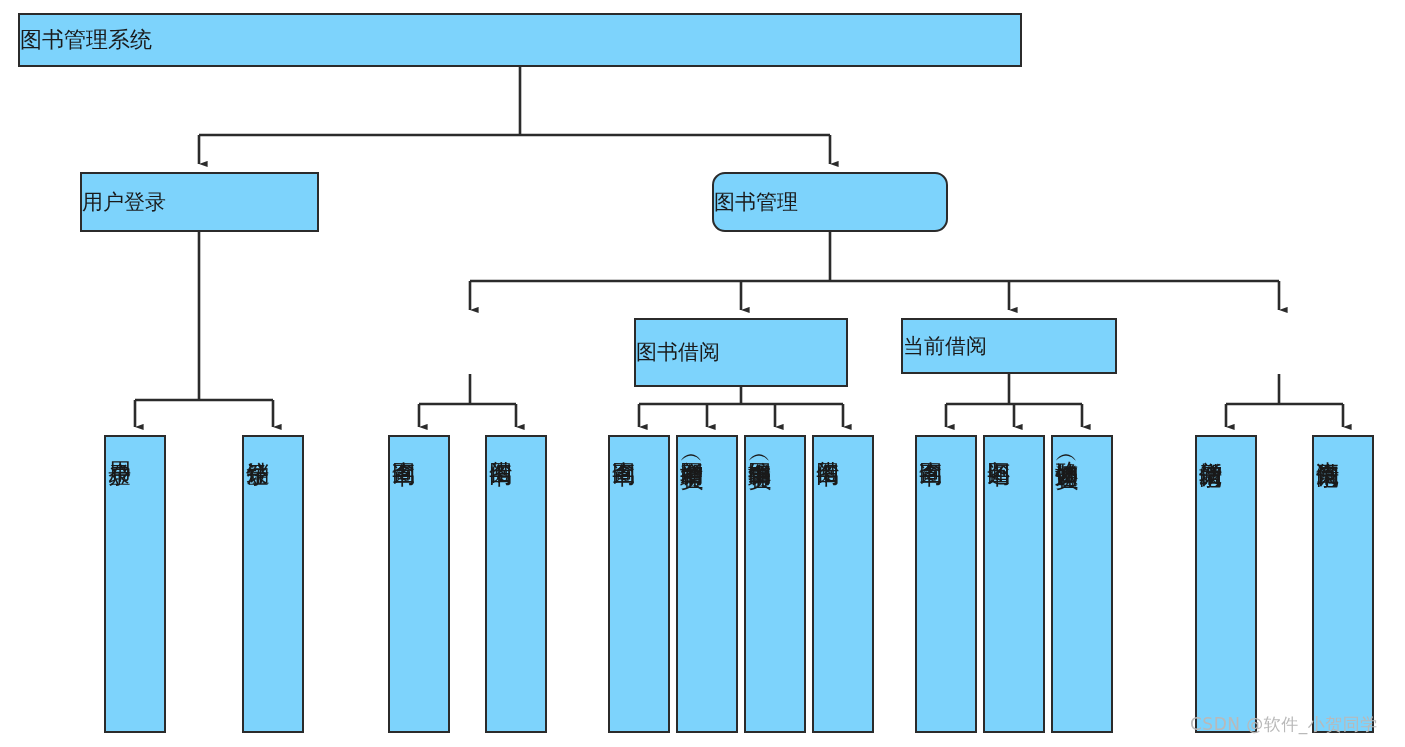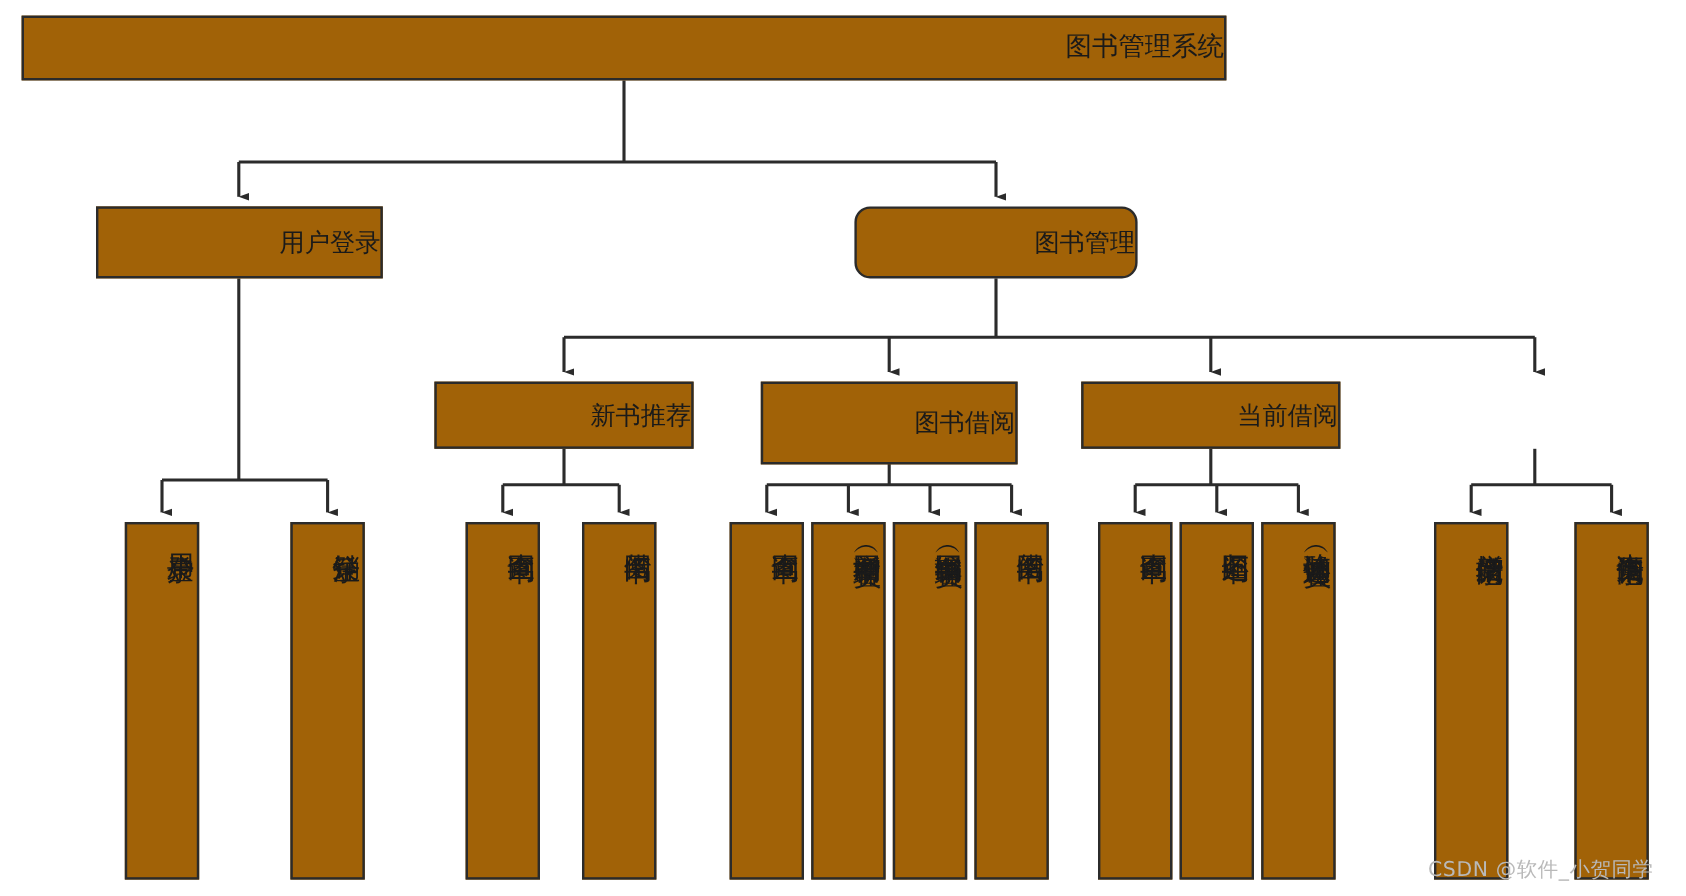--- a/index.html
+++ b/index.html
@@ -19,24 +19,24 @@
   }
   #diagram-svg {
     position: absolute;
     left: 0;
     top: 0;
   }
   .node-box {
     position: absolute;
     box-sizing: border-box;
     border: 2px solid #2b2b2b;
-    background: #a16207;
+    background: #7dd3fc;
     display: flex;
     align-items: center;
-    justify-content: flex-end;
+    justify-content: flex-start;
     color: #1a1a1a;
   }
   .node-label {
     display: block;
     text-align: center;
     line-height: 1.18;
     white-space: nowrap;
   }
   .node-h .node-label {
     font-size: 21px;
@@ -123,23 +123,20 @@
     <span class="node-label">图书管理系统</span>
   </div>
 
   <div class="node-box node-h" style="left:80px; top:172px; width:239px; height:60px;">
     <span class="node-label">用户登录</span>
   </div>
   <div class="node-box node-h" style="left:712px; top:172px; width:236px; height:60px;border-radius:13px;">
     <span class="node-label">图书管理</span>
   </div>
 
-  <div class="node-box node-h" style="left:362px; top:318px; width:216px; height:56px;">
-    <span class="node-label">新书推荐</span>
-  </div>
   <div class="node-box node-h" style="left:634px; top:318px; width:214px; height:69px;">
     <span class="node-label">图书借阅</span>
   </div>
   <div class="node-box node-h" style="left:901px; top:318px; width:216px; height:56px;font-family:Liberation Serif, serif;">
     <span class="node-label">当前借阅</span>
   </div>
 
   <div class="node-box node-v" style="left:104px; top:435px; width:62px; height:298px;">
     <span class="node-label">用户登录</span>
   </div>

